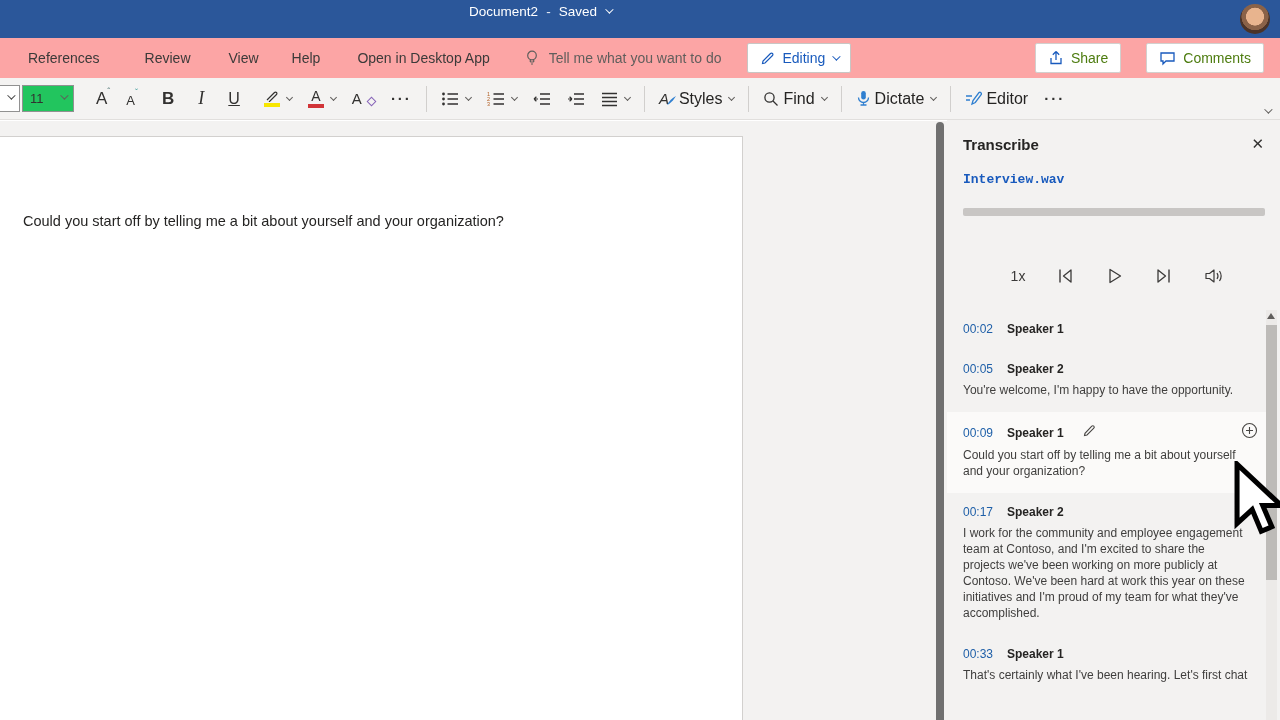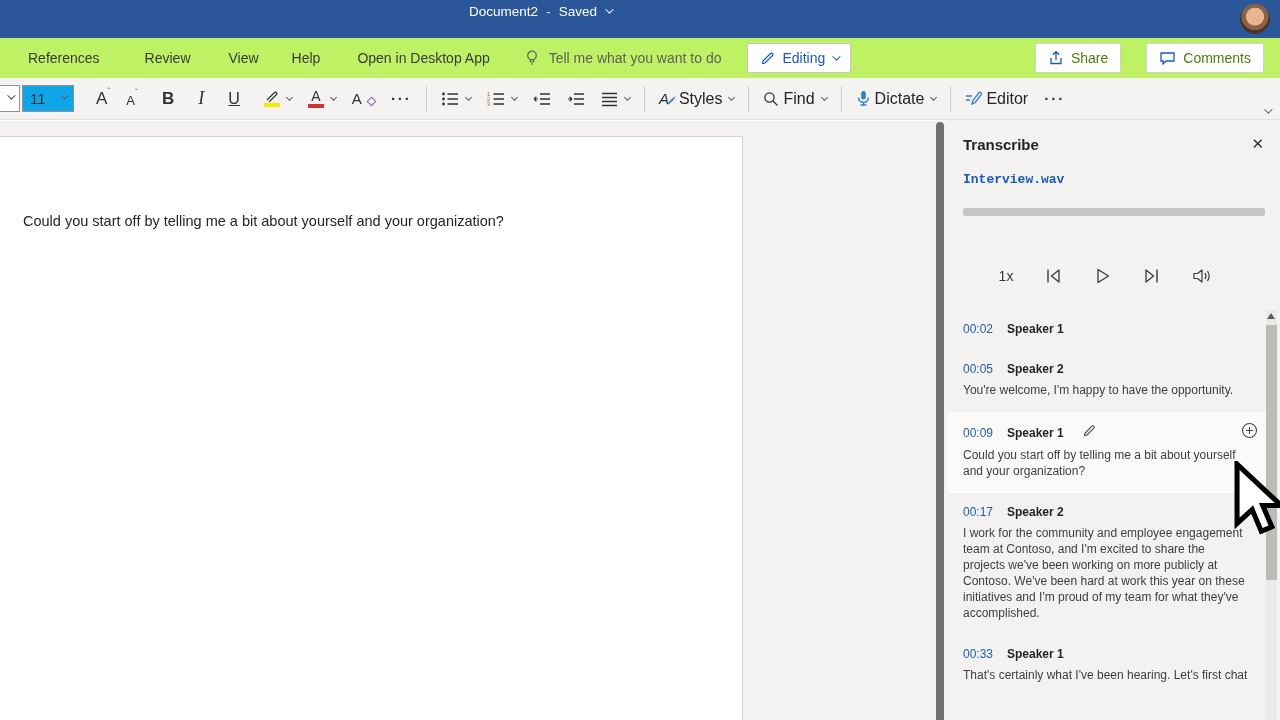--- a/index.html
+++ b/index.html
@@ -6,34 +6,34 @@
   html,body { width:1280px; height:720px; overflow:hidden; font-family:"Liberation Sans",sans-serif; background:#fff; }
 
   
   #titlebar { position:absolute; left:0; top:0; width:1280px; height:38px; background:#2b579a; color:#fff; }
   #title-center { position:absolute; left:0; top:0; width:1080px; height:22px; display:flex; align-items:center; justify-content:center; gap:8px; font-size:13.5px; }
   #title-center .sep { opacity:.9; }
   .chev { display:inline-block; width:6px; height:6px; border-right:1.4px solid currentColor; border-bottom:1.4px solid currentColor; transform:rotate(45deg) translateY(-2px); }
   #avatar { position:absolute; right:10px; top:4px; width:30px; height:30px; border-radius:50%; background:radial-gradient(circle at 50% 42%, #e8b48e 0 38%, #8a6248 40% 58%, #4a3328 60% 100%); }
 
   
-  #tabrow { position:absolute; left:0; top:38px; width:1280px; height:40px; background:#bef264; display:flex; align-items:center; font-size:14px; color:#3b3a39; }
+  #tabrow { position:absolute; left:0; top:38px; width:1280px; height:40px; background:#fca5a5; display:flex; align-items:center; font-size:14px; color:#3b3a39; }
   .tab { padding:0 15px; cursor:pointer; }
   #open-desktop { margin-left:22px; color:#3b3a39; }
   #tellme { margin-left:34px; display:flex; align-items:center; gap:9px; color:#605e5c; }
   #editing-btn { margin-left:26px; display:flex; align-items:center; gap:7px; background:#fff; border:1px solid #c8c6c4; border-radius:2px; height:30px; padding:0 12px; color:#185abd; font-size:14px; }
   #tab-right { position:absolute; right:16px; top:43px; display:flex; gap:25px; }
   .pill-btn { display:flex; align-items:center; gap:7px; background:#fff; border:1px solid #d2d0ce; border-radius:2px; height:30px; padding:0 12px; color:#4d7c0f; font-size:14px; }
 
   
   #toolbar { position:absolute; left:0; top:78px; width:1280px; height:42px; background:#f4f3f2; border-bottom:1px solid #e1dfdd; display:flex; align-items:center; color:#323130; }
   .tbtn { display:flex; align-items:center; justify-content:center; gap:4px; height:32px; padding:0 8px; color:#323130; font-size:15px; }
   .tdiv { width:1px; height:26px; background:#d1cfcd; margin:0 6px; }
   #fontname-stub { width:20px; height:27px; background:#fff; border:1px solid #919191; border-left:none; display:flex; align-items:center; justify-content:center; color:#444; }
-  #fontsize-box { width:52px; height:27px; background:#0ea5e9; border:1px solid #919191; margin-left:2px; display:flex; align-items:center; justify-content:space-between; padding:0 7px; font-size:15px; }
+  #fontsize-box { width:52px; height:27px; background:#22c55e; border:1px solid #919191; margin-left:2px; display:flex; align-items:center; justify-content:space-between; padding:0 7px; font-size:13px; }
   .glyph-b { font-weight:bold; font-size:17px; }
   .glyph-i { font-family:"Liberation Serif",serif; font-style:italic; font-size:18px; }
   .glyph-u { text-decoration:underline; font-size:16px; }
   .stack { display:flex; flex-direction:column; align-items:center; line-height:1; }
   .stack .bar { width:16px; height:4px; margin-top:1px; }
   .caret-up,.caret-dn { font-size:9px; line-height:5px; }
   .grow-wrap,.shrink-wrap { display:flex; align-items:flex-start; }
   .small-chev { width:5px; height:5px; border-right:1.2px solid #605e5c; border-bottom:1.2px solid #605e5c; transform:rotate(45deg); margin-left:3px; margin-top:-2px; }
   .diamond { width:7px; height:7px; border:1.4px solid #8764b8; transform:rotate(45deg); margin-left:2px; margin-top:6px; }
   .tlabel { font-size:16px; color:#252423; }
@@ -45,21 +45,21 @@
   #doc-text { position:absolute; left:32px; top:76px; font-size:14.5px; color:#252423; width:660px; }
   #doc-scrollbar { position:absolute; left:936px; top:1px; width:8px; height:598px; background:#707070; border-radius:4px 4px 0 0; }
 
   
   #panel { position:absolute; left:947px; top:120px; width:333px; height:600px; background:#f3f2f1; overflow:hidden; }
   #panel-title { position:absolute; left:16px; top:16px; font-size:15px; font-weight:bold; color:#252423; }
   #panel-close { position:absolute; right:16px; top:15px; font-size:15px; color:#323130; cursor:pointer; }
   #file-link { position:absolute; left:16px; top:52px; font-size:13px; font-weight:bold; color:#185abd; cursor:pointer;font-family:Liberation Mono, monospace; }
   #progress { position:absolute; left:16px; top:88px; width:302px; height:8px; background:#c8c6c4; border-radius:2px; }
   #time-row { position:absolute; left:16px; top:104px; width:302px; display:flex; justify-content:space-between; font-size:12px; color:#605e5c; }
-  #controls { position:absolute; left:0; top:138px; width:318px; height:36px; display:flex; align-items:center; justify-content:center; gap:31px; color:#3b3a39; }
+  #controls { position:absolute; left:12px; top:138px; width:318px; height:36px; display:flex; align-items:center; justify-content:center; gap:31px; color:#3b3a39; }
   #speed { font-size:14px; color:#3b3a39; }
   #controls svg { display:block; }
 
   #list { position:absolute; left:0; top:190px; width:319px; bottom:0; overflow:hidden; }
   .entry { padding:12px 16px 14px 16px; position:relative; }
   .entry.hovered { background:#fbfaf9; }
   .ehead { display:flex; align-items:center; font-size:12px; }
   .etime { color:#1e5fa8; width:44px; }
   .espeaker { font-weight:bold; color:#252423; }
   .ebody { margin-top:6px; font-size:12px; line-height:16px; color:#3f3e3d; }

